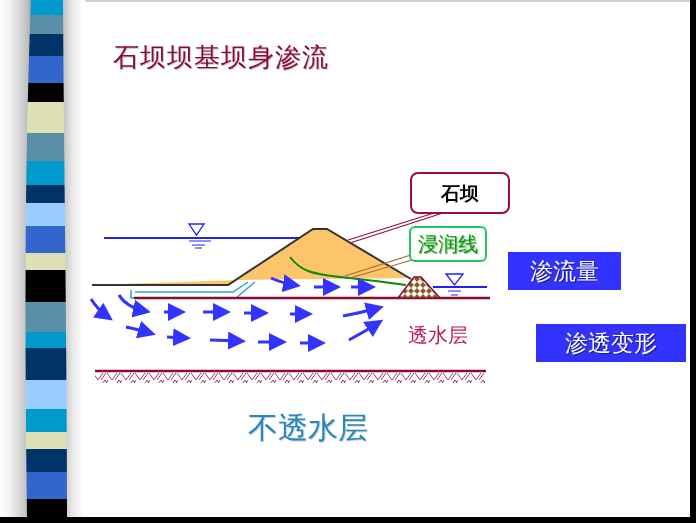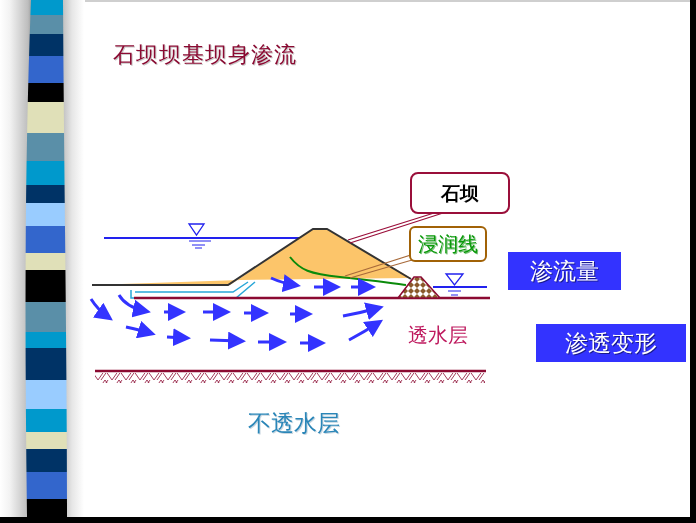--- a/index.html
+++ b/index.html
@@ -12,43 +12,43 @@
       position: absolute; left: 0; top: 0; width: 690px; height: 517px;
       background: #ffffff; overflow: hidden;
     }
     .topbar { position: absolute; left: 0; top: 0; width: 690px; height: 2px; background: #cfcfcf; }
     .side-shade {
       position: absolute; left: 0; top: 0; width: 85px; height: 517px;
       background: linear-gradient(to right, #ffffff 0px, #f2f2f2 10px, #bdbdbd 28px, #9a9a9a 32px, #bdbdbd 62px, #e6e6e6 72px, #ffffff 84px);
     }
     .stripe-col { position: absolute; left: 0; top: 0; }
     .title {
-      position: absolute; left: 113px; top: 40px; font-size: 22px;
+      position: absolute; left: 113px; top: 40px; font-size: 26px;
       color: #8b0a32; letter-spacing: 1px; white-space: nowrap;
       text-shadow: 1px 1px 0 #c9c9c9;
     }
     .diagram { position: absolute; left: 0; top: 0; }
     .lbl-stone {
       position: absolute; left: 410px; top: 172px; width: 96px; height: 38px;
       border: 2px solid #9a0f3a; border-radius: 8px; background: #fff;
       font-family: "DejaVu Sans", "Liberation Sans", sans-serif; font-weight: bold;
       font-size: 19px; color: #000; text-align: center; line-height: 38px;
     }
     .lbl-phreatic {
       position: absolute; left: 409px; top: 226px; width: 74px; height: 32px;
-      border: 2px solid #a16207; border-radius: 6px; background: #fff;
+      border: 2px solid #22c55e; border-radius: 6px; background: #fff;
       font-size: 20px; color: #0a9a0a; text-align: center; line-height: 32px;
       text-shadow: 1px 1px 0 #7cc07c;
     }
     .lbl-permeable {
       position: absolute; left: 408px; top: 322px; font-size: 20px; color: #be185d;
       white-space: nowrap;
     }
     .lbl-impermeable {
-      position: absolute; left: 248px; top: 408px; font-size: 23px; color: #2a86b8;
+      position: absolute; left: 248px; top: 408px; font-size: 30px; color: #2a86b8;
       white-space: nowrap; text-shadow: 1px 1px 0 #c8d6e0;
     }
     .btn {
       position: absolute; background: #3333ff; color: #ffffff; font-size: 23px;
       text-align: center; white-space: nowrap;
       text-shadow: 1px 1px 0 #1a1a8a;
     }
     .btn-seepage { left: 508px; top: 252px; width: 113px; height: 38px; line-height: 38px; }
     .btn-deform { left: 536px; top: 324px; width: 150px; height: 38px; line-height: 38px; }
   </style>

